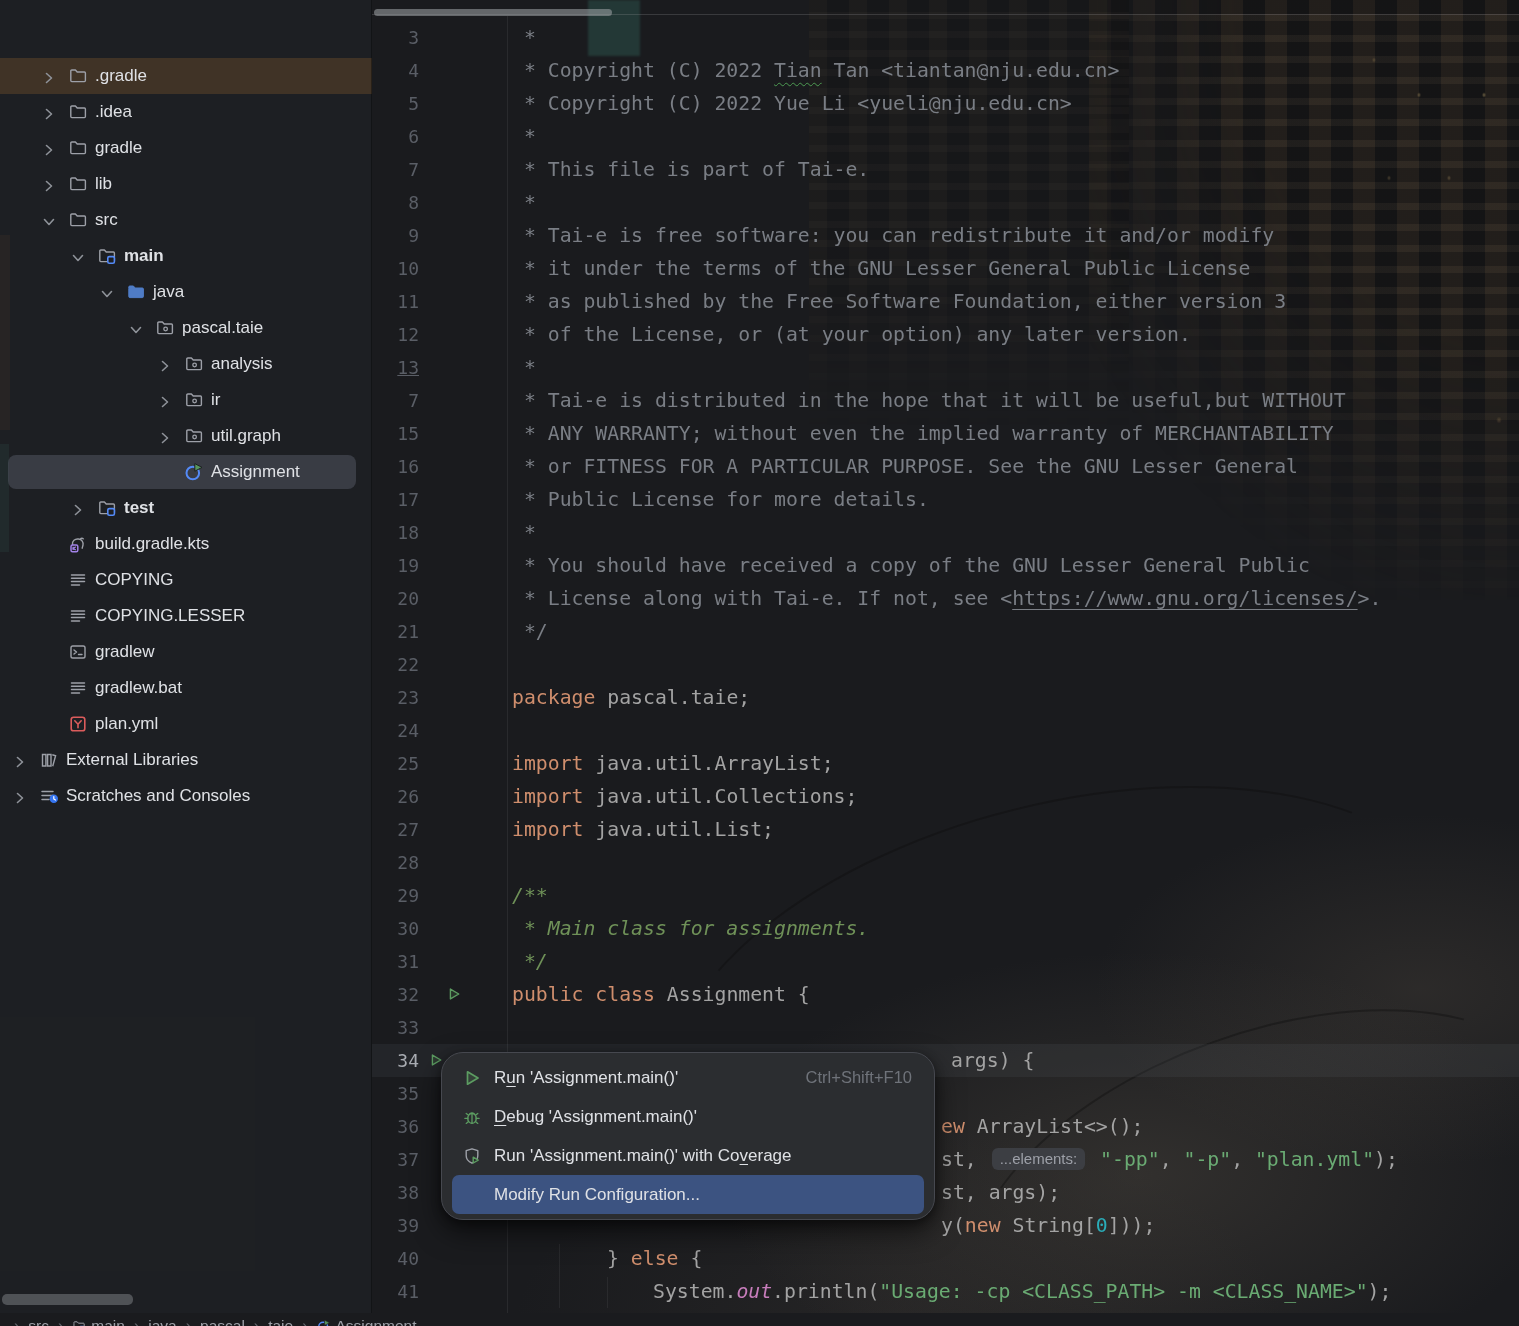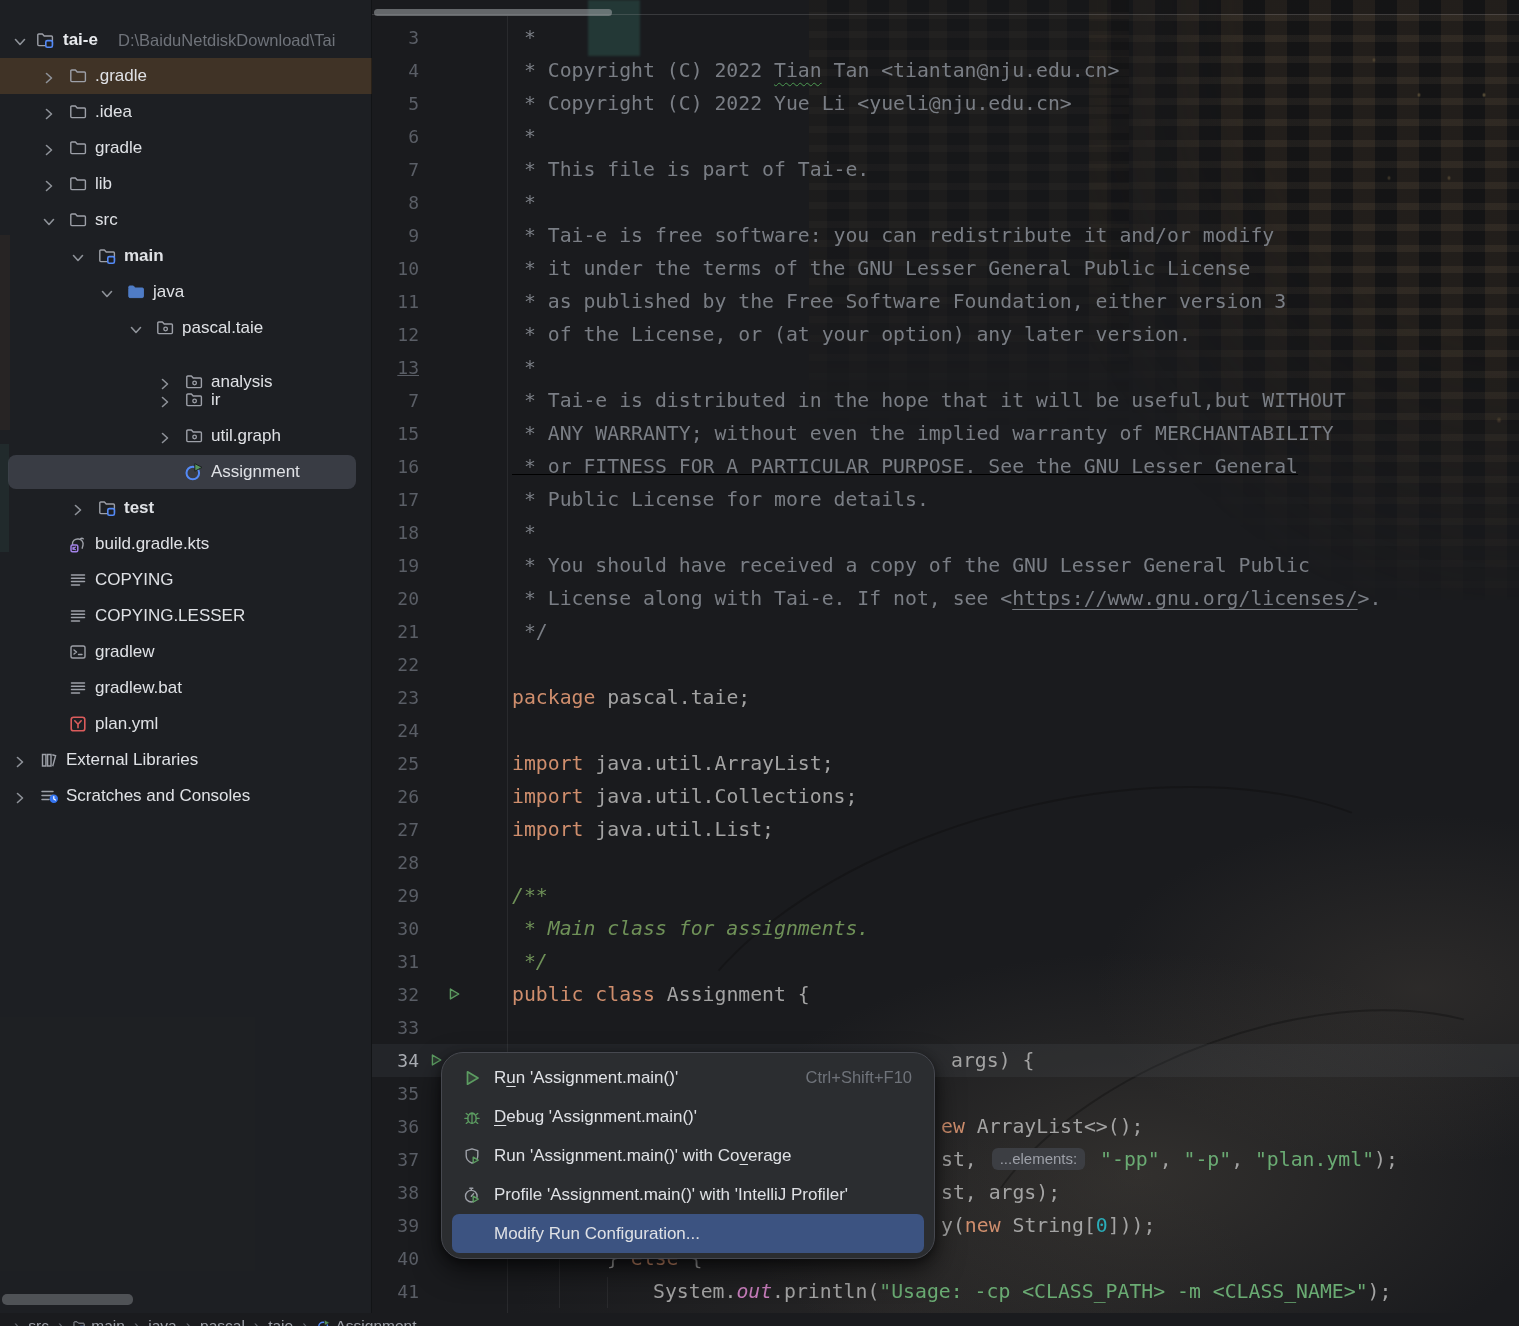--- a/index.html
+++ b/index.html
@@ -88,31 +88,20 @@
 <div class="abs bg-curve" style="right:40px;bottom:90px;width:820px;height:430px;transform:rotate(-14deg)"></div>
 <div class="abs bg-curve" style="right:-60px;bottom:-40px;width:620px;height:330px;transform:rotate(-20deg)"></div>
 <div class="abs" id="bg-city"></div>
 <div class="abs" id="bg-city2"></div>
 <div class="abs" id="bg-dots"></div>
 <div class="abs" id="bg-teal"></div>
 <div class="abs" id="bg-teal2"></div>
 <div class="abs" id="bg-wood"></div>
 
 <div class="abs" id="panel">
-  <div id="proj-head">
-      <svg viewBox="0 0 20 20" width="16" height="16" class="chev" style="position: absolute; left: 10px; top: 10px;">
-        <path d="M5.5 7.5l4.5 5 4.5-5" fill="none" stroke="#8E9299" stroke-width="1.6" stroke-linecap="round" stroke-linejoin="round"></path>
-      </svg>
-      <svg viewBox="0 0 20 20" width="20" height="20" style="position: absolute; left: 35px; top: 8px;">
-        <path d="M2.8 6.5V5c0-.6.4-1 1-1h3.6l1.8 2h7.2c.6 0 1 .4 1 1v7.6c0 .6-.4 1-1 1H3.8c-.6 0-1-.4-1-1z" fill="none" stroke="#9DA0A8" stroke-width="1.4" stroke-linejoin="round"></path>
-        <rect x="10.8" y="10.6" width="6.6" height="6.6" rx="1.5" fill="#1E1F22" stroke="#548AF7" stroke-width="1.6"></rect>
-      </svg>
-      <span id="proj-name" style="position: absolute; left: 63px; line-height: 36px;">tai-e</span>
-      <span id="proj-path" style="position: absolute; left: 118px; line-height: 36px;">D:\BaiduNetdiskDownload\Tai</span>
-    </div>
   <div id="tree">
       <div class="trow" style="top: 58px;">
         <div class="tint"></div>
         <svg viewBox="0 0 20 20" width="16" height="16" class="chev" style="left: 39px; top: 10px;">
           <path d="M7.5 5.5l5 4.5-5 4.5" fill="none" stroke="#8E9299" stroke-width="1.6" stroke-linecap="round" stroke-linejoin="round"></path>
         </svg>
         <svg viewBox="0 0 20 20" width="20" height="20" class="tico" style="left: 68px;">
           <path d="M2.8 6.5V5c0-.6.4-1 1-1h3.6l1.8 2h7.2c.6 0 1 .4 1 1v7.6c0 .6-.4 1-1 1H3.8c-.6 0-1-.4-1-1z" fill="none" stroke="#9DA0A8" stroke-width="1.4" stroke-linejoin="round"></path>
         </svg>
         <span class="lbl" style="left: 95px;">.gradle</span>
@@ -175,21 +164,21 @@
       <div class="trow" style="top: 310px;">
         <svg viewBox="0 0 20 20" width="16" height="16" class="chev" style="left: 126px; top: 10px;">
           <path d="M5.5 7.5l4.5 5 4.5-5" fill="none" stroke="#8E9299" stroke-width="1.6" stroke-linecap="round" stroke-linejoin="round"></path>
         </svg>
         <svg viewBox="0 0 20 20" width="20" height="20" class="tico" style="left: 155px;">
           <path d="M2.8 6.5V5c0-.6.4-1 1-1h3.6l1.8 2h7.2c.6 0 1 .4 1 1v7.6c0 .6-.4 1-1 1H3.8c-.6 0-1-.4-1-1z" fill="none" stroke="#9DA0A8" stroke-width="1.4" stroke-linejoin="round"></path>
           <circle cx="10.6" cy="11" r="1.8" fill="none" stroke="#9DA0A8" stroke-width="1.3"></circle>
         </svg>
         <span class="lbl" style="left: 182px;">pascal.taie</span>
       </div>
-      <div class="trow" style="top: 364px; text-align: right;">
+      <div class="trow" style="top: 346px; text-align: right;">
         <svg viewBox="0 0 20 20" width="16" height="16" class="chev" style="left: 155px; top: 10px;">
           <path d="M7.5 5.5l5 4.5-5 4.5" fill="none" stroke="#8E9299" stroke-width="1.6" stroke-linecap="round" stroke-linejoin="round"></path>
         </svg>
         <svg viewBox="0 0 20 20" width="20" height="20" class="tico" style="left: 184px;">
           <path d="M2.8 6.5V5c0-.6.4-1 1-1h3.6l1.8 2h7.2c.6 0 1 .4 1 1v7.6c0 .6-.4 1-1 1H3.8c-.6 0-1-.4-1-1z" fill="none" stroke="#9DA0A8" stroke-width="1.4" stroke-linejoin="round"></path>
           <circle cx="10.6" cy="11" r="1.8" fill="none" stroke="#9DA0A8" stroke-width="1.3"></circle>
         </svg>
         <span class="lbl" style="left: 211px;">analysis</span>
       </div>
       <div class="trow" style="top: 382px;">
@@ -325,21 +314,21 @@
     <div class="cline" style="top: 285px; left: 512px;"><span class="tk-cmt"> * as published by the Free Software Foundation, either version 3</span></div>
     <div class="lnum" style="top: 318px;">12</div>
     <div class="cline" style="top: 318px; left: 512px;"><span class="tk-cmt"> * of the License, or (at your option) any later version.</span></div>
     <div class="lnum" style="top: 351px; text-decoration: underline;">13</div>
     <div class="cline" style="top: 351px; left: 512px;"><span class="tk-cmt"> *</span></div>
     <div class="lnum" style="top: 384px;">7</div>
     <div class="cline" style="top: 384px; left: 512px;"><span class="tk-cmt"> * Tai-e is distributed in the hope that it will be useful,but WITHOUT</span></div>
     <div class="lnum" style="top: 417px;">15</div>
     <div class="cline" style="top: 417px; left: 512px;"><span class="tk-cmt"> * ANY WARRANTY; without even the implied warranty of MERCHANTABILITY</span></div>
     <div class="lnum" style="top: 450px;">16</div>
-    <div class="cline" style="top: 450px; left: 512px; text-decoration: underline;"><span class="tk-cmt"> * or FITNESS FOR A PARTICULAR PURPOSE. See the GNU Lesser General</span></div>
+    <div class="cline" style="top: 450px; left: 512px;"><span class="tk-cmt"> * or FITNESS FOR A PARTICULAR PURPOSE. See the GNU Lesser General</span></div>
     <div class="lnum" style="top: 483px;">17</div>
     <div class="cline" style="top: 483px; left: 512px;"><span class="tk-cmt"> * Public License for more details.</span></div>
     <div class="lnum" style="top: 516px;">18</div>
     <div class="cline" style="top: 516px; left: 512px;"><span class="tk-cmt"> *</span></div>
     <div class="lnum" style="top: 549px;">19</div>
     <div class="cline" style="top: 549px; left: 512px;"><span class="tk-cmt"> * You should have received a copy of the GNU Lesser General Public</span></div>
     <div class="lnum" style="top: 582px;">20</div>
     <div class="cline" style="top: 582px; left: 512px;"><span class="tk-cmt"> * License along with Tai-e. If not, see &lt;</span><span class="tk-cmt lnk">https://www.gnu.org/licenses/</span><span class="tk-cmt">&gt;.</span></div>
     <div class="lnum" style="top: 615px;">21</div>
     <div class="cline" style="top: 615px; left: 512px;"><span class="tk-cmt"> */</span></div>
@@ -436,25 +425,17 @@
         </svg></span>
       <span><span class="mn">D</span><span>ebug 'Assignment.main()'</span></span>
     </div>
     <div class="mi">
       <span class="ic"><svg viewBox="0 0 20 20" width="20" height="20">
           <path d="M10 2.8l5.8 1.9v5.1c0 3.6-2.3 5.9-5.8 7.4-3.5-1.5-5.8-3.8-5.8-7.4V4.7z" fill="none" stroke="#9DA0A8" stroke-width="1.4" stroke-linejoin="round"></path>
           <path d="M11.2 11.2l5 2.9-5 2.9z" fill="#2B2D30" stroke="#5C9C61" stroke-width="1.4" stroke-linejoin="round"></path>
         </svg></span>
       <span><span>Run 'Assignment.main()' with Co</span><span class="mn">v</span><span>erage</span></span>
     </div>
-    <div class="mi">
-      <span class="ic"><svg viewBox="0 0 20 20" width="20" height="20">
-          <circle cx="9.3" cy="11.2" r="5.8" fill="none" stroke="#9DA0A8" stroke-width="1.4"></circle>
-          <path d="M7.8 3.2h3M9.3 3.4v2M9.3 11.2l2.3-2.6" fill="none" stroke="#9DA0A8" stroke-width="1.4" stroke-linecap="round"></path>
-          <path d="M11.2 11.2l5 2.9-5 2.9z" fill="#2B2D30" stroke="#5C9C61" stroke-width="1.4" stroke-linejoin="round"></path>
-        </svg></span>
-      <span><span>Profile 'Assignment.main()' with 'IntelliJ Profiler'</span></span>
-    </div>
     <div class="mi sel">
       <span class="ic"></span>
       <span><span>Modify Run Configuration...</span></span>
     </div>
   </div>
 
 </body></html>

